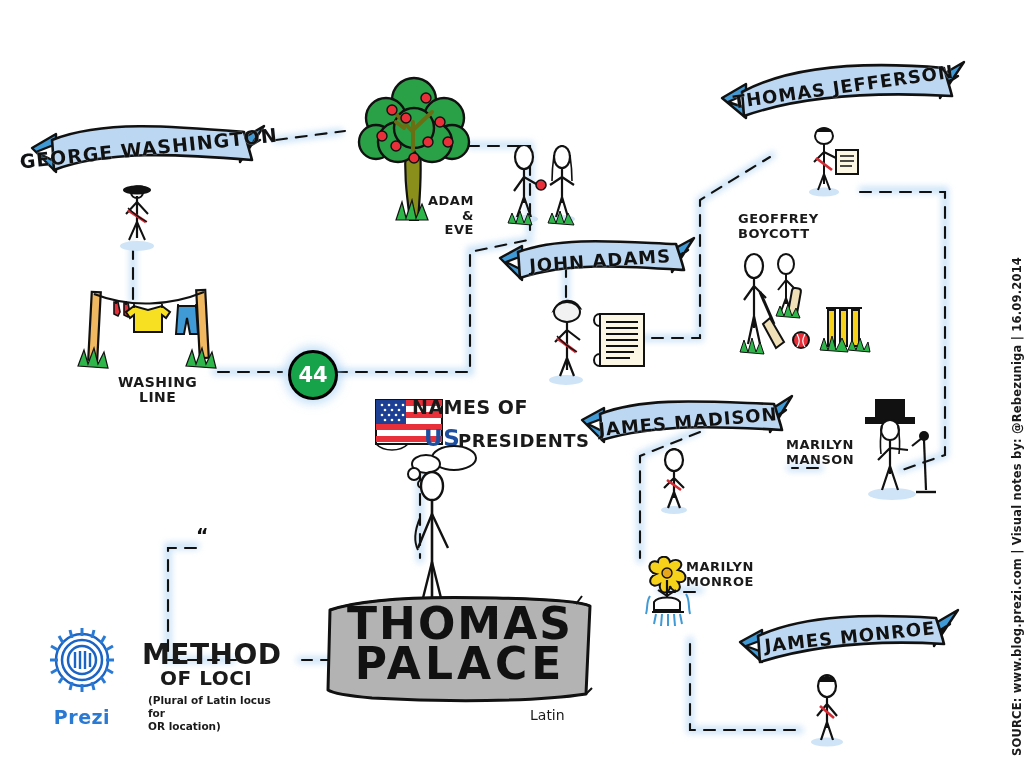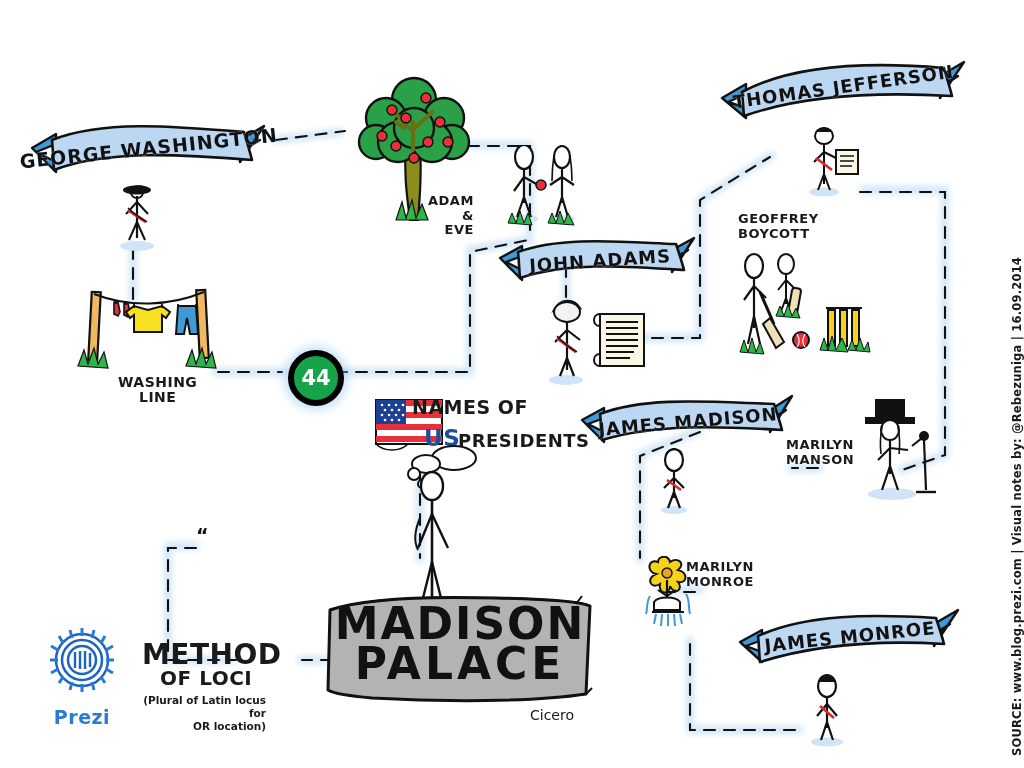--- a/index.html
+++ b/index.html
@@ -67,21 +67,21 @@
     line-height: 0.92;
     letter-spacing: 2px;
   }
 
   
   .badge44 {
     position: absolute;
     width: 44px; height: 44px;
     border-radius: 50%;
     background: #16a34a;
-    border: 6px solid #000000;
+    border: 3px solid #000000;
     color: #ffffff;
     font-weight: bold;
     font-size: 21px;
     display: flex; align-items: center; justify-content: center;
     box-shadow: 0 0 10px 4px rgba(150,200,240,.55);
     font-family: "DejaVu Sans", sans-serif;
   }
 
   
   .prezi-wrap { position: absolute; text-align: center; }
@@ -447,30 +447,30 @@
     <path d="M28,100 L18,140 M28,100 L38,140" stroke="#111" stroke-width="2.4" fill="none"></path>
     <path d="M16,56 C10,70 10,80 14,88" fill="none" stroke="#111" stroke-width="2"></path>
   </svg>
 
   <svg class="abs" style="left:324px; top:588px;" width="272" height="118" viewBox="0 0 272 118">
     <path d="M6,22 C40,10 100,8 172,10 C220,11 258,14 266,18 L262,106 C210,114 120,114 48,110 C26,108 10,106 4,102 Z" fill="#b3b3b3" stroke="#111" stroke-width="3" stroke-linejoin="round"></path>
     <path d="M6,22 C40,10 100,8 172,10 C220,11 258,14 266,18" fill="none" stroke="#111" stroke-width="2"></path>
     <path d="M252,16 L258,8 M262,106 L268,100" stroke="#111" stroke-width="2" fill="none"></path>
   </svg>
   <div class="stone-label" style="left:324px; top:604px; width:272px;">
-    <div style="font-size:44px;">MADISON</div>
+    <div style="font-size:44px;">THOMAS</div>
     <div style="font-size:44px; letter-spacing:4px;">PALACE</div>
   </div>
-  <div class="hand hand-mixed" style="left:530px; top:708px; font-size:14px; font-weight:normal;">Cicero</div>
+  <div class="hand hand-mixed" style="left:530px; top:708px; font-size:14px; font-weight:normal;">Latin</div>
 
   <div class="qmark" style="left:196px; top:524px;">“</div>
 
   <div class="hand" style="left:142px; top:640px; font-size:28px;">METHOD</div>
   <div class="hand" style="left:160px; top:668px; font-size:20px;">OF LOCI</div>
-  <div class="hand hand-mixed" style="left:136px; top:694px; font-size:10.5px; text-align:right; width:130px; line-height:1.25;">(Plural of Latin locus for
+  <div class="hand hand-mixed" style="left:148px; top:694px; font-size:10.5px; text-align:left; width:130px; line-height:1.25;">(Plural of Latin locus for
 OR location)</div>
 
   <div class="prezi-wrap" style="left:42px; top:620px;">
     <svg width="80" height="80" viewBox="0 0 80 80">
       <circle cx="40" cy="40" r="26" fill="none" stroke="#1b63c4" stroke-width="2.5"></circle>
       <circle cx="40" cy="40" r="20" fill="none" stroke="#1b63c4" stroke-width="2.5"></circle>
       <circle cx="40" cy="40" r="14" fill="none" stroke="#1b63c4" stroke-width="2.5"></circle>
       <g stroke="#2a7ad4" stroke-width="3" stroke-linecap="butt">
         <path d="M40,8 L40,16"></path>
           <path d="M52,10 L50,18"></path>

